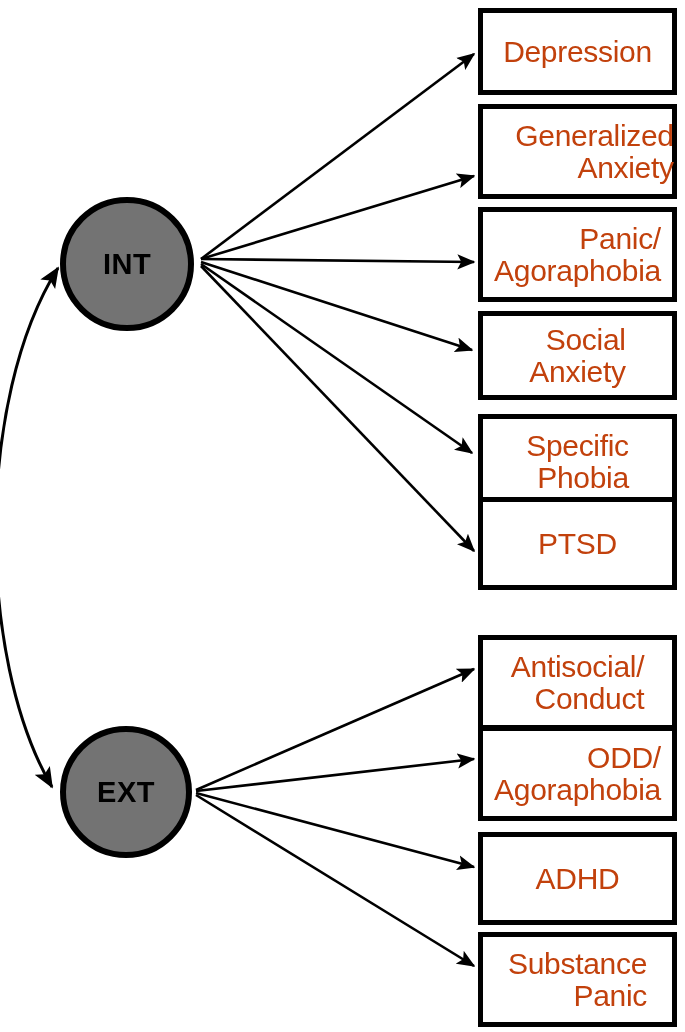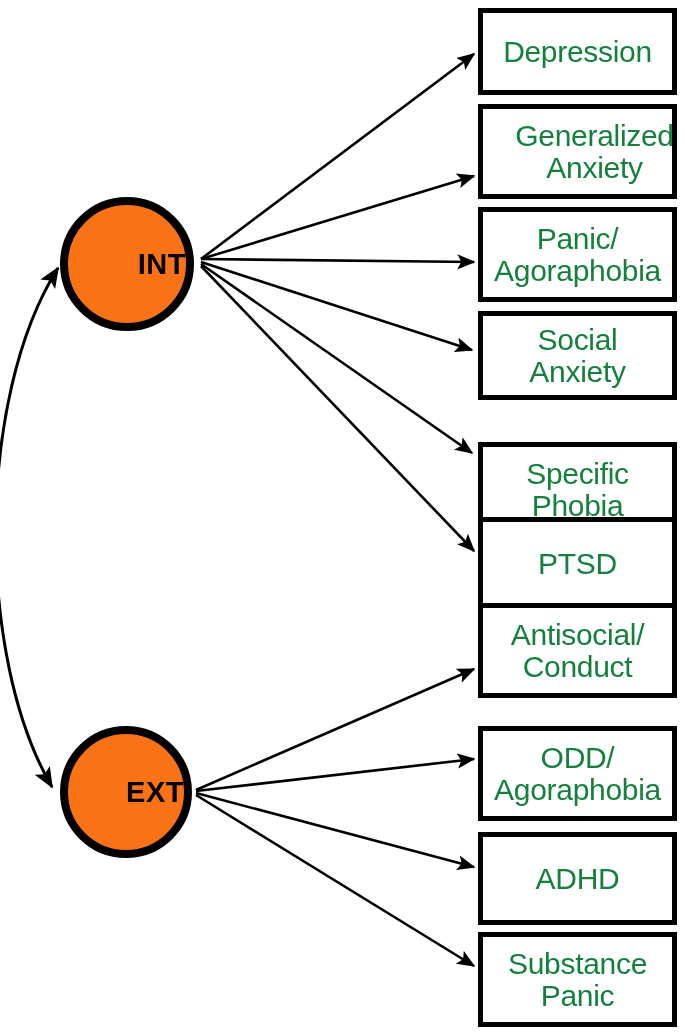--- a/index.html
+++ b/index.html
@@ -30,35 +30,36 @@
     display: flex;
     align-items: center;
     justify-content: center;
     text-align: center;
     z-index: 3;
   }
   .indicator-label {
     font-family: "Liberation Sans", sans-serif;
     font-size: 30px;
     line-height: 1.05;
-    color: #15803d;
+    color: #c2410c;
     font-weight: 400;
     letter-spacing: -0.3px;
     white-space: pre-line;
     padding: 0 4px;
+    text-align: right;
   }
   .latent-circle {
     position: absolute;
     box-sizing: border-box;
-    border: 8px solid #a21caf;
+    border: 6px solid #a21caf;
     border-radius: 50%;
-    background: #f97316;
+    background: #737373;
     display: flex;
     align-items: center;
-    justify-content: flex-end;
+    justify-content: center;
     z-index: 3;
   }
   .latent-label {
     font-family: "Liberation Sans", sans-serif;
     font-size: 29px;
     font-weight: 700;
     color: #000000;
     letter-spacing: 0.5px;
   }
 </style>
@@ -102,28 +103,28 @@
 Anxiety</span>
       </div>
       <div class="indicator-box" style="left: 478px; top: 207px; width: 199px; height: 95px; border-color: rgb(0, 0, 0);">
         <span class="indicator-label">Panic/
 Agoraphobia</span>
       </div>
       <div class="indicator-box" style="left: 478px; top: 311px; width: 199px; height: 89px; border-color: rgb(0, 0, 0);">
         <span class="indicator-label">Social
 Anxiety</span>
       </div>
-      <div class="indicator-box" style="left: 478px; top: 414px; width: 199px; height: 95px; border-color: rgb(0, 0, 0); margin-top: 28px;">
+      <div class="indicator-box" style="left: 478px; top: 414px; width: 199px; height: 95px; border-color: rgb(0, 0, 0);">
         <span class="indicator-label">Specific
 Phobia</span>
       </div>
-      <div class="indicator-box" style="left: 478px; top: 517px; width: 199px; height: 93px; border-color: rgb(0, 0, 0);">
+      <div class="indicator-box" style="left: 478px; top: 497px; width: 199px; height: 93px; border-color: rgb(0, 0, 0);">
         <span class="indicator-label">PTSD</span>
       </div>
-      <div class="indicator-box" style="left: 478px; top: 603px; width: 199px; height: 95px; border-color: rgb(0, 0, 0);">
+      <div class="indicator-box" style="left: 478px; top: 635px; width: 199px; height: 95px; border-color: rgb(0, 0, 0);">
         <span class="indicator-label">Antisocial/
 Conduct</span>
       </div>
       <div class="indicator-box" style="left: 478px; top: 726px; width: 199px; height: 95px; border-color: rgb(0, 0, 0);">
         <span class="indicator-label">ODD/
 Agoraphobia</span>
       </div>
       <div class="indicator-box" style="left: 478px; top: 832px; width: 199px; height: 93px; border-color: rgb(0, 0, 0);">
         <span class="indicator-label">ADHD</span>
       </div>

